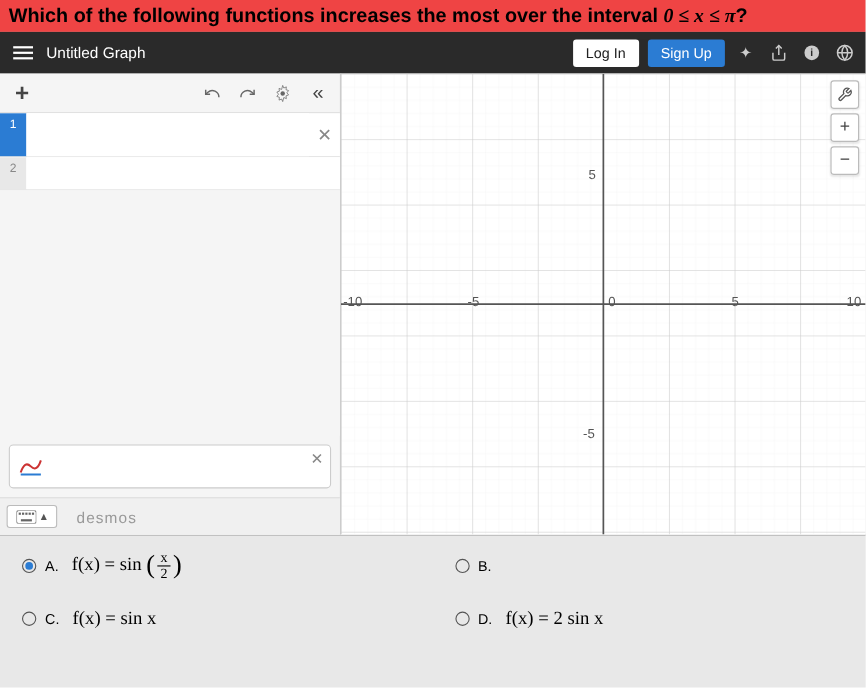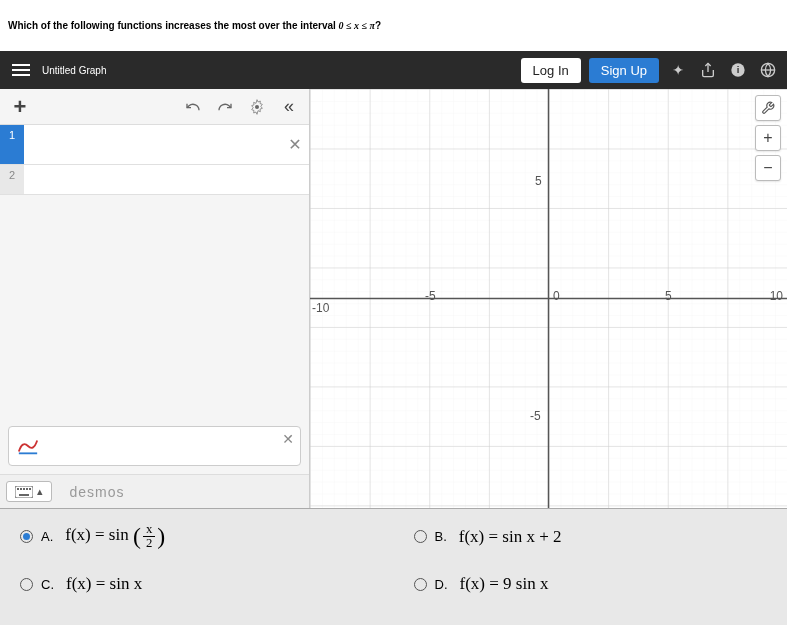--- a/index.html
+++ b/index.html
@@ -1,24 +1,24 @@
 <!DOCTYPE html>
 <html><head>
 <meta charset="utf-8">
 <style>
   * { box-sizing: border-box; margin: 0; padding: 0; }
   body { font-family: Arial, sans-serif; width: 787px; height: 625px; background: #e8e8e8; overflow: hidden; }
   
-  .question-header { padding: 20px 8px; font-weight: bold; font-size: 10px; background: #ffffff; }
+  .question-header { padding: 4px 8px; font-weight: bold; font-size: 18px; background: #ef4444; }
   .question-header .math { font-family: 'Times New Roman', serif; font-style: italic; }
   
   .app-header { background: #2a2a2a; color: #fff; height: 38px; display: flex; align-items: center; padding: 0 8px; gap: 8px; }
   .hamburger { cursor: pointer; display: flex; flex-direction: column; gap: 3px; padding: 4px; }
   .hamburger span { width: 18px; height: 2px; background: #fff; }
-  .app-title { font-size: 10px; flex: 0 0 auto; }
+  .app-title { font-size: 14px; flex: 0 0 auto; }
   .spacer { flex: 1; }
   .btn-login { background: #fff; color: #222; border: none; padding: 5px 12px; font-size: 13px; cursor: pointer; border-radius: 3px; }
   .btn-signup { background: #2b7cd3; color: #fff; border: none; padding: 5px 12px; font-size: 13px; cursor: pointer; border-radius: 3px; }
   .hdr-icon { width: 22px; height: 22px; display: flex; align-items: center; justify-content: center; cursor: pointer; color: #ccc; font-size: 14px; }
   
   .main { display: flex; height: 420px; background: #fff; border-bottom: 1px solid #aaa; }
   
   .sidebar { width: 310px; background: #f5f5f5; border-right: 1px solid #ccc; display: flex; flex-direction: column; position: relative; }
   .sidebar-toolbar { display: flex; align-items: center; height: 36px; border-bottom: 1px solid #ddd; padding: 0 6px; gap: 4px; }
   .tb-btn { width: 28px; height: 28px; display: flex; align-items: center; justify-content: center; cursor: pointer; color: #444; font-size: 18px; border-radius: 3px; }
@@ -169,21 +169,21 @@
           </pattern>
         <pattern id="major" width="59.625" height="59.625" patternUnits="userSpaceOnUse">
             <rect width="59.625" height="59.625" fill="url(#minor)"></rect>
             <path d="M 59.625 0 L 0 0 0 59.625" fill="none" stroke="#ccc" stroke-width="1"></path>
           </pattern>
       </defs>
       <rect width="477" height="420" fill="url(#major)"></rect>
       <line x1="238.5" y1="0" x2="238.5" y2="420" stroke="#555" stroke-width="1.5"></line>
       <line x1="0" y1="210" x2="477" y2="210" stroke="#555" stroke-width="1.5"></line>
     </svg>
-    <div style="position:absolute;left:2px;top:200px;font-size:12px;color:#555;margin-top:12px;">-10</div>
+    <div style="position:absolute;left:2px;top:200px;font-size:12px;color:#555;">-10</div>
     <div style="position:absolute;left:115px;top:200px;font-size:12px;color:#555;">-5</div>
     <div style="position:absolute;left:243px;top:200px;font-size:12px;color:#555;">0</div>
     <div style="position:absolute;left:355px;top:200px;font-size:12px;color:#555;">5</div>
     <div style="position:absolute;right:4px;top:200px;font-size:12px;color:#555;margin-left:14px;">10</div>
     <div style="position:absolute;left:225px;top:85px;font-size:12px;color:#555;">5</div>
     <div style="position:absolute;left:220px;top:320px;font-size:12px;color:#555;">-5</div>
 
     <div class="graph-controls">
       <div class="gc-btn">
         <svg width="14" height="14" viewBox="0 0 24 24" fill="none" stroke="#555" stroke-width="2">
@@ -204,25 +204,24 @@
       <span>f(x) = sin</span>
       <span class="paren">(</span><span class="frac">
           <span class="num">x</span>
           <span class="den">2</span>
         </span><span class="paren">)</span>
     </span>
   </div>
   <div class="answer">
     <span class="radio"></span>
     <span class="ans-label">B.</span>
-    <span class="math">f(x) = sin x + 2</span>
   </div>
   <div class="answer">
     <span class="radio"></span>
     <span class="ans-label">C.</span>
     <span class="math">f(x) = sin x</span>
   </div>
   <div class="answer">
     <span class="radio"></span>
     <span class="ans-label">D.</span>
-    <span class="math">f(x) = 9 sin x</span>
+    <span class="math">f(x) = 2 sin x</span>
   </div>
 </div>
 
 </body></html>

